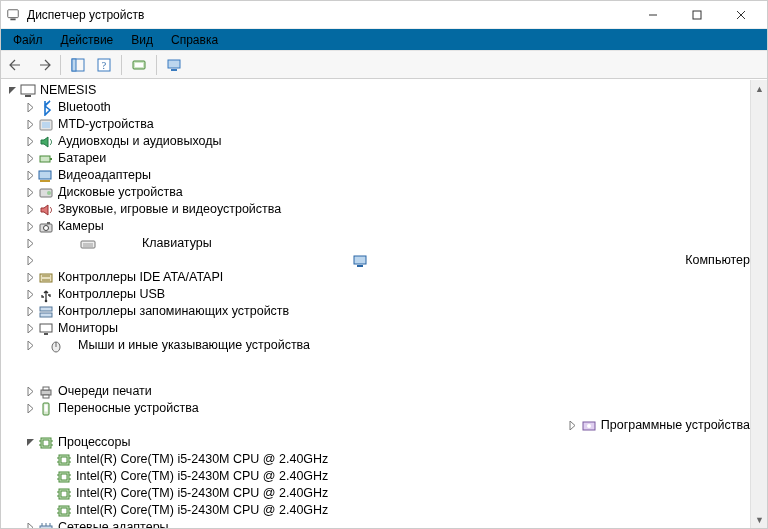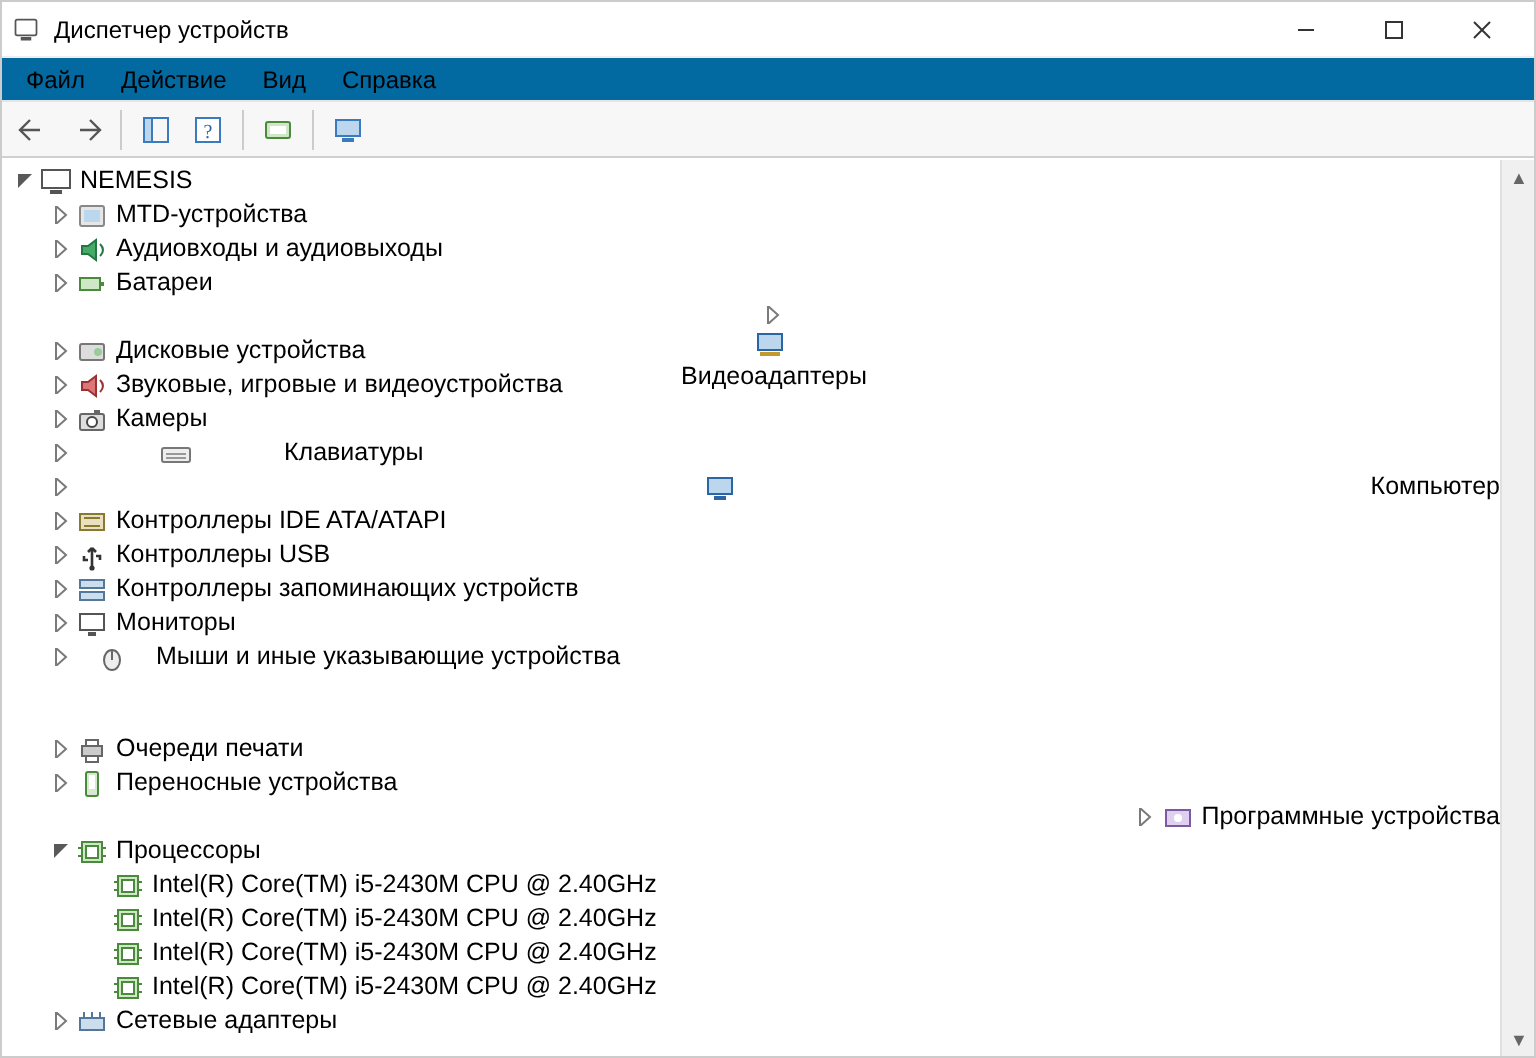--- a/index.html
+++ b/index.html
@@ -159,20 +159,33 @@
           </span>
           <span class="node-label">NEMESIS</span>
         </div>
         <div class="node" style="padding-left: 18px;">
           <span class="expander">
             <svg width="9" height="9" viewBox="0 0 9 9">
               <path d="M2 0 L7 4.5 L2 9 Z" fill="none" stroke="#7a7a7a"></path>
             </svg>
           </span>
           <span class="node-icon">
+            <svg width="16" height="16" viewBox="0 0 16 16">
+              <path d="M7 1v14l5-5-5-4 5-5-5 4" fill="none" stroke="#1b74d0" stroke-width="1.6"></path>
+            </svg>
+          </span>
+          <span class="node-label">Bluetooth</span>
+        </div>
+        <div class="node" style="padding-left: 18px;">
+          <span class="expander">
+            <svg width="9" height="9" viewBox="0 0 9 9">
+              <path d="M2 0 L7 4.5 L2 9 Z" fill="none" stroke="#7a7a7a"></path>
+            </svg>
+          </span>
+          <span class="node-icon">
             <svg width="16" height="16">
               <rect x="2" y="3" width="12" height="10" rx="1" fill="#e6e6e6" stroke="#888"></rect>
               <rect x="4" y="5" width="8" height="6" fill="#bcd6ee"></rect>
             </svg>
           </span>
           <span class="node-label">MTD-устройства</span>
         </div>
         <div class="node" style="padding-left: 18px;">
           <span class="expander">
             <svg width="9" height="9" viewBox="0 0 9 9">
@@ -194,21 +207,21 @@
             </svg>
           </span>
           <span class="node-icon">
             <svg width="16" height="16">
               <rect x="2" y="5" width="10" height="6" fill="#cfe6c7" stroke="#4a8b3b"></rect>
               <rect x="12" y="7" width="2" height="2" fill="#4a8b3b"></rect>
             </svg>
           </span>
           <span class="node-label">Батареи</span>
         </div>
-        <div class="node" style="padding-left: 18px; flex-direction: column;">
+        <div class="node" style="padding-left: 18px;">
           <span class="expander">
             <svg width="9" height="9" viewBox="0 0 9 9">
               <path d="M2 0 L7 4.5 L2 9 Z" fill="none" stroke="#7a7a7a"></path>
             </svg>
           </span>
           <span class="node-icon">
             <svg width="16" height="16">
               <rect x="1" y="3" width="12" height="8" fill="#bcd6ee" stroke="#2a66a6"></rect>
               <rect x="2" y="12" width="10" height="2" fill="#c49a2e"></rect>
             </svg>

